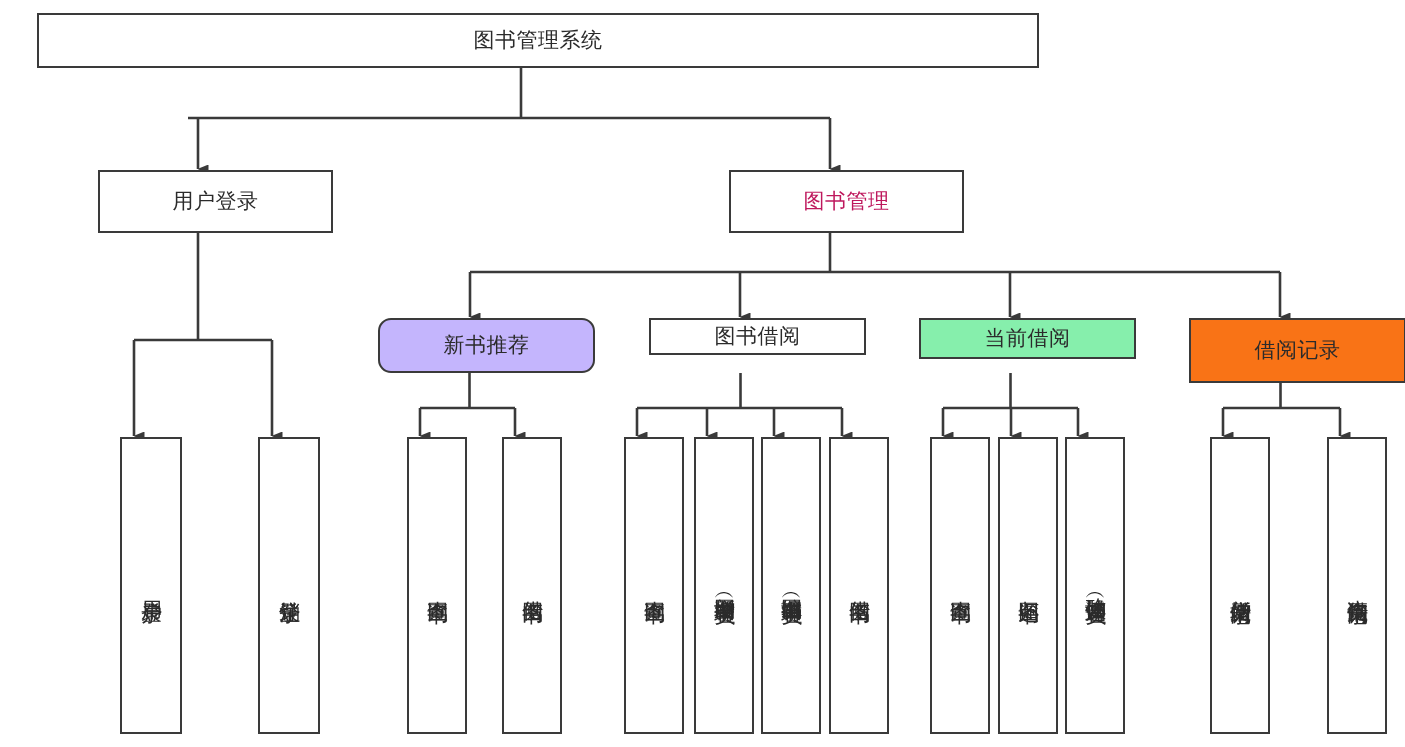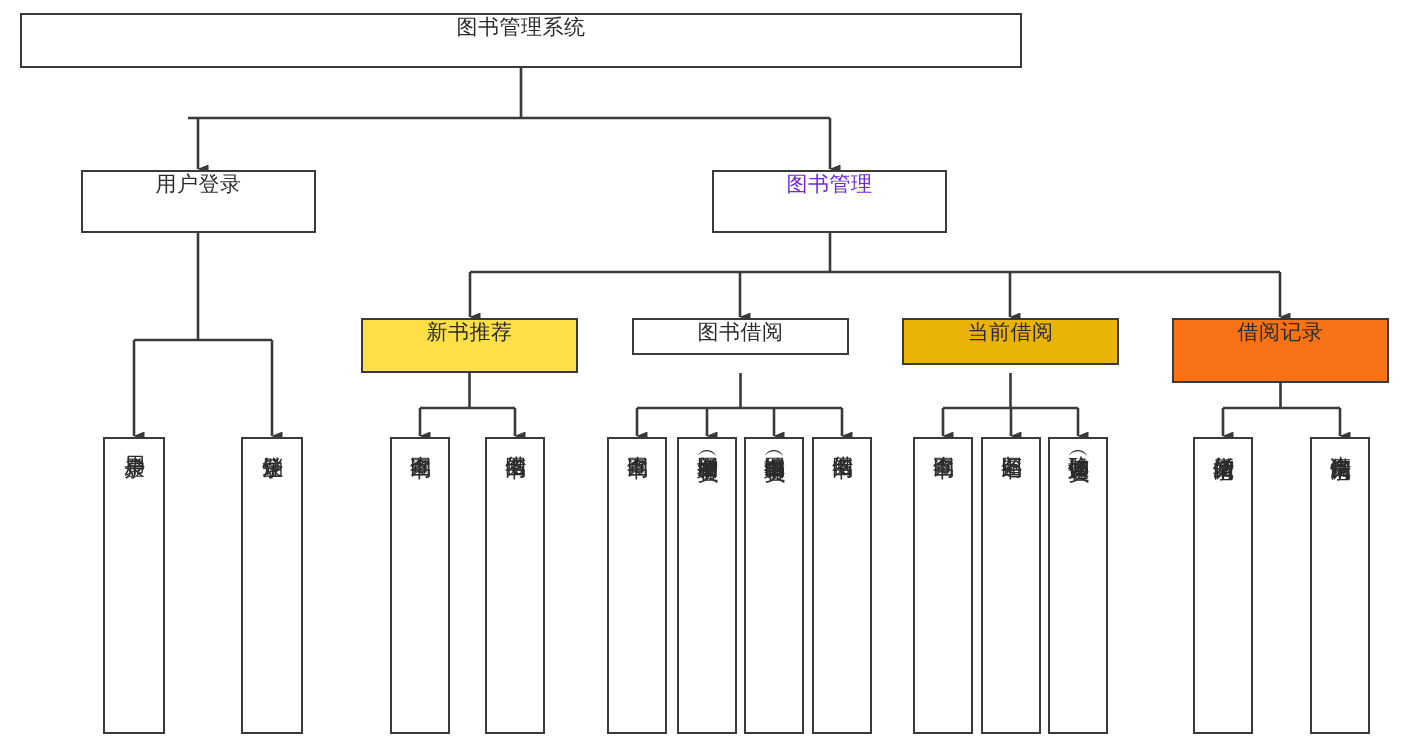--- a/index.html
+++ b/index.html
@@ -23,23 +23,24 @@
     top: 0;
     width: 1405px;
     height: 747px;
   }
   .node-box {
     position: absolute;
     box-sizing: border-box;
     background: #ffffff;
     border: 2px solid #3a3a3a;
     display: flex;
-    align-items: flex-start;
+    align-items: center;
     justify-content: center;
     overflow: hidden;
+    margin-left: 17px;
   }
   .node-label-h {
     font-size: 21px;
     color: #2b2b2b;
     line-height: 1.15;
     white-space: nowrap;
     letter-spacing: 0.5px;
   }
   .node-label-v {
     font-size: 21px;
@@ -109,29 +110,29 @@
   </svg>
 
   <div id="nodes">
       <div class="node-box" style="left: 20px; top: 13px; width: 1002px; height: 55px; border-color: rgb(58, 58, 58); background: rgb(255, 255, 255);">
         <span class="node-label-h" style="color: rgb(43, 43, 43);">图书管理系统</span>
       </div>
       <div class="node-box" style="left: 81px; top: 170px; width: 235px; height: 63px; border-color: rgb(58, 58, 58); background: rgb(255, 255, 255);">
         <span class="node-label-h" style="color: rgb(43, 43, 43);">用户登录</span>
       </div>
       <div class="node-box" style="left: 712px; top: 170px; width: 235px; height: 63px; border-color: rgb(58, 58, 58); background: rgb(255, 255, 255);">
-        <span class="node-label-h" style="color: #6d28d9;">图书管理</span>
+        <span class="node-label-h" style="color: #be185d;">图书管理</span>
       </div>
-      <div class="node-box" style="left: 361px; top: 318px; width: 217px; height: 55px; border-color: rgb(58, 58, 58); background: #fde047;">
+      <div class="node-box" style="left: 361px; top: 318px; width: 217px; height: 55px; border-color: rgb(58, 58, 58); background: #c4b5fd; border-radius: 13px;">
         <span class="node-label-h" style="color: rgb(43, 43, 43);">新书推荐</span>
       </div>
       <div class="node-box" style="left: 632px; top: 318px; width: 217px; height: 37px; border-color: rgb(58, 58, 58); background: rgb(255, 255, 255);">
         <span class="node-label-h" style="color: rgb(43, 43, 43);">图书借阅</span>
       </div>
-      <div class="node-box" style="left: 902px; top: 318px; width: 217px; height: 47px; border-color: rgb(58, 58, 58); background: #eab308;">
+      <div class="node-box" style="left: 902px; top: 318px; width: 217px; height: 41px; border-color: rgb(58, 58, 58); background: #86efac;">
         <span class="node-label-h" style="color: rgb(43, 43, 43);">当前借阅</span>
       </div>
       <div class="node-box" style="left: 1172px; top: 318px; width: 217px; height: 65px; border-color: rgb(58, 58, 58); background: #f97316;">
         <span class="node-label-h" style="color: rgb(43, 43, 43);">借阅记录</span>
       </div>
       <div class="node-box" style="left: 103px; top: 437px; width: 62px; height: 297px; border-color: rgb(58, 58, 58); background: rgb(255, 255, 255);">
         <span class="node-label-v" style="color: rgb(43, 43, 43);">用户登录</span>
       </div>
       <div class="node-box" style="left: 241px; top: 437px; width: 62px; height: 297px; border-color: rgb(58, 58, 58); background: rgb(255, 255, 255);">
         <span class="node-label-v" style="color: rgb(43, 43, 43);">注销登录</span>

